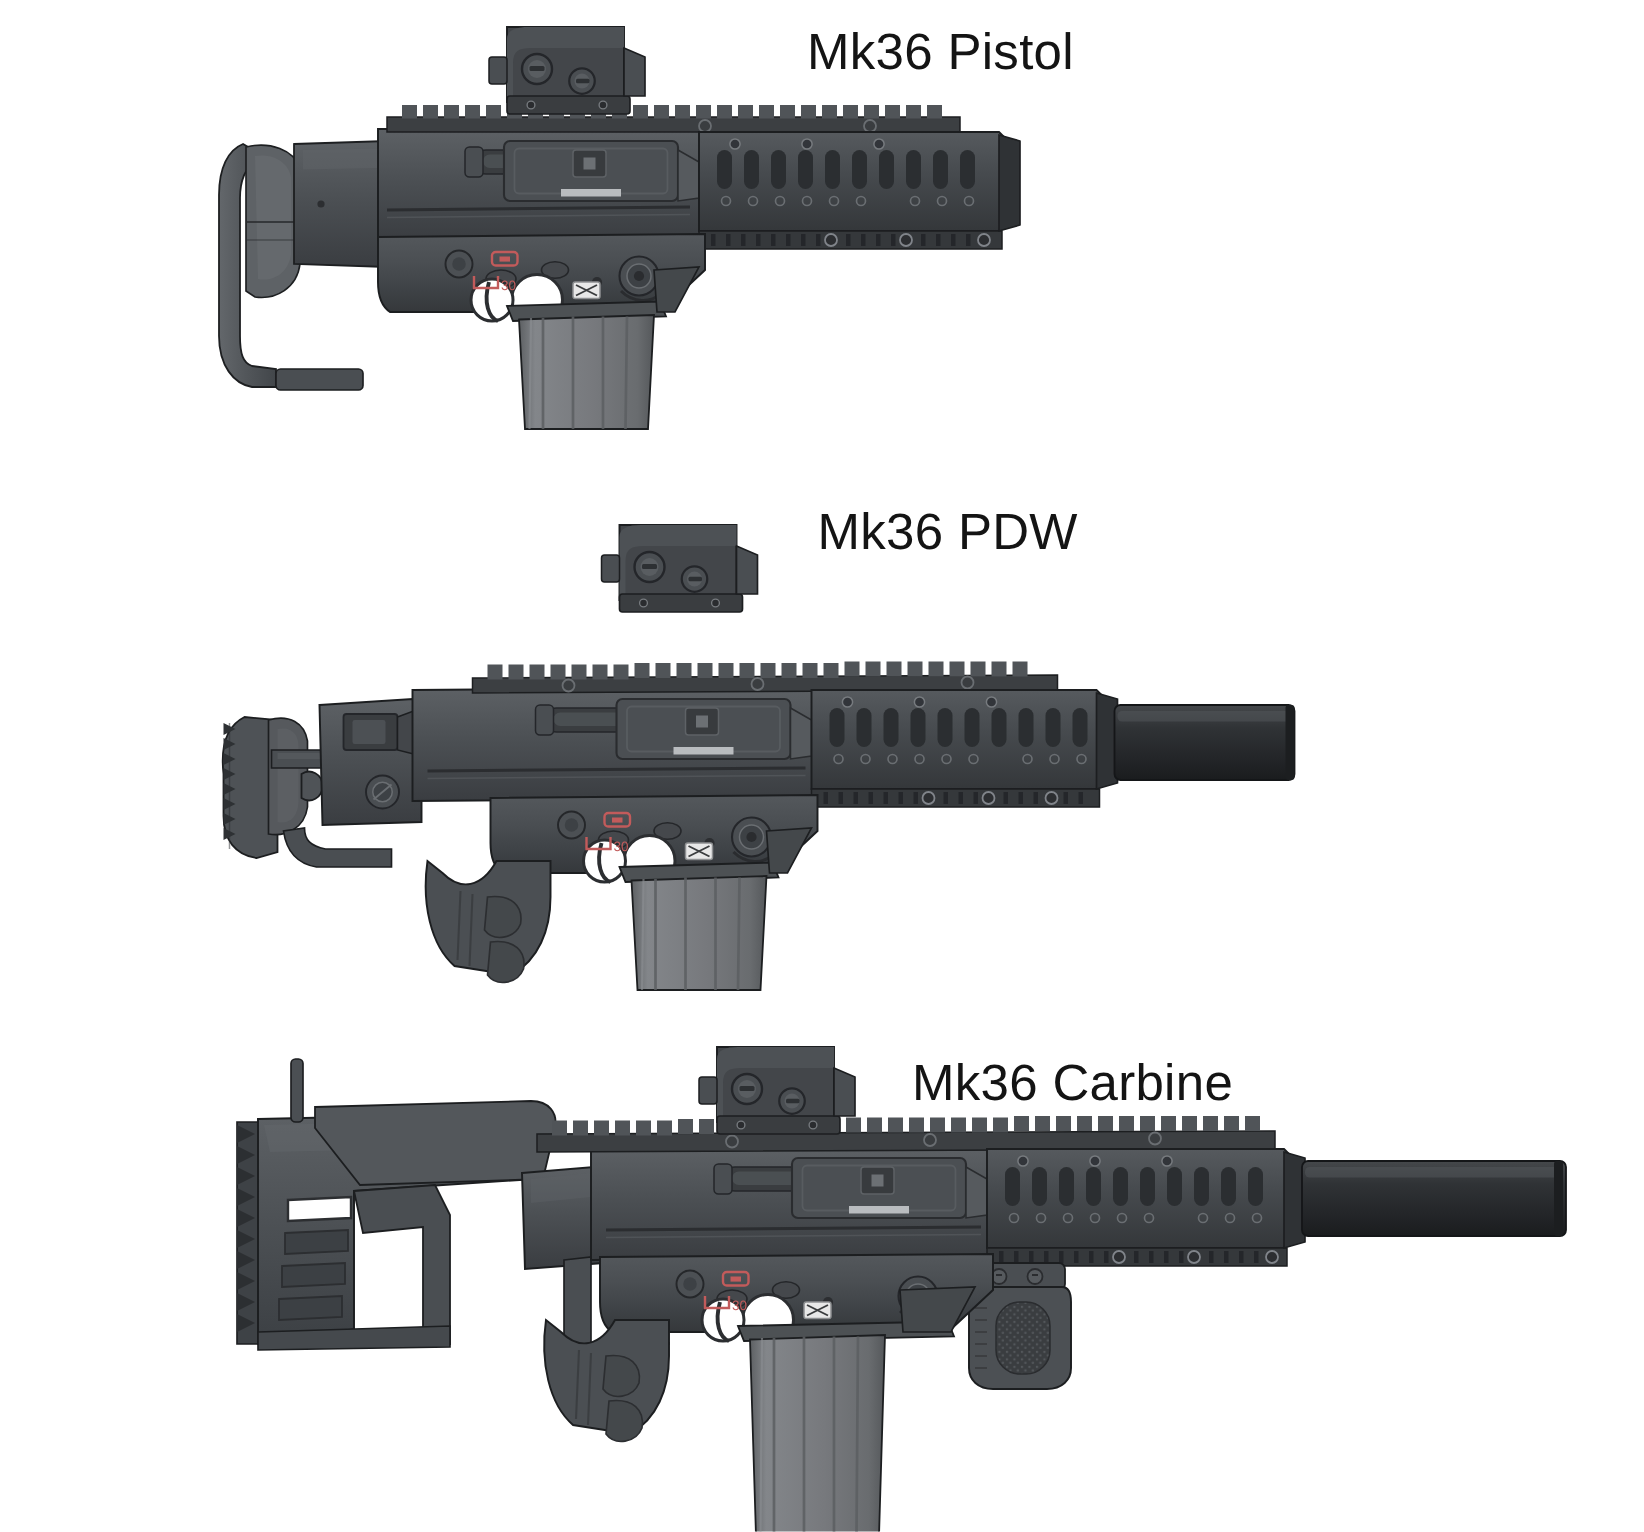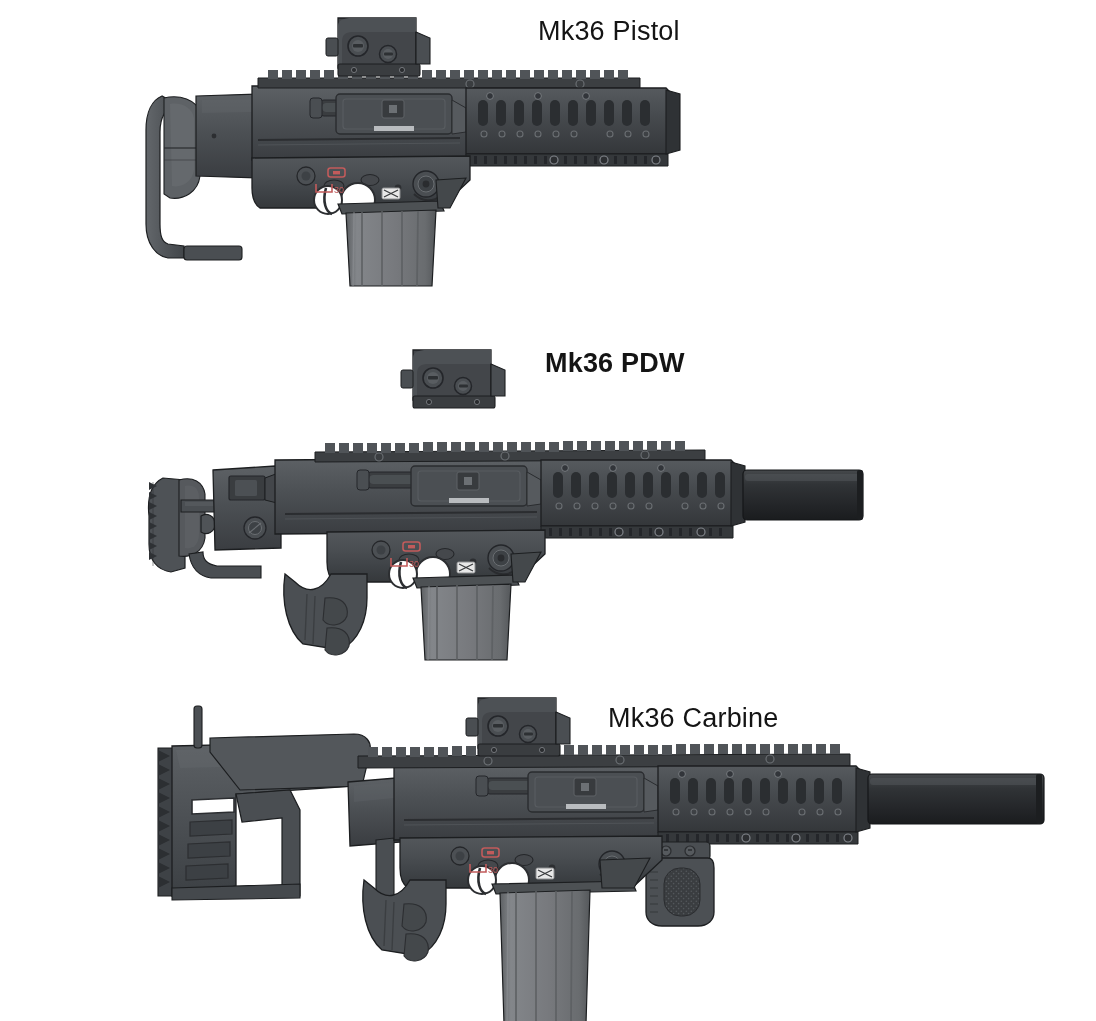--- a/index.html
+++ b/index.html
@@ -6,21 +6,21 @@
   html,body{margin:0;padding:0;background:#ffffff;}
   body{
     width:1096px;height:1021px;position:relative;overflow:hidden;
     font-family:"Liberation Sans","DejaVu Sans",sans-serif;
   }
   .sheet{position:absolute;inset:0;background:#ffffff;}
 
   .variant{position:absolute;}
   .variant-label{
     position:absolute;
-    font-size:27px;
+    font-size:34px;
     font-weight:400;
     color:#141414;
     letter-spacing:0.2px;
     white-space:nowrap;
     font-family:"Liberation Sans","DejaVu Sans",sans-serif;
   }
   .gunwrap{position:absolute;top:0;left:0;}
   svg{display:block;overflow:visible;}
   .sel-text{
     font-family:"Liberation Sans","DejaVu Sans",sans-serif;
@@ -251,21 +251,21 @@
         </g>
 
         <g>
           <path d="M296 172 L326 170 L310 200 L298 200 Z" fill="#44484b" stroke="#1c1e20" stroke-width="1.1"></path>
         </g>
       </svg>
     </div>
   </div>
 
   <div class="variant">
-    <div class="variant-label" id="lbl-pdw" style="left: 545px; top: 348px; font-weight: bold;">Mk36 PDW</div>
+    <div class="variant-label" id="lbl-pdw" style="left: 545px; top: 336px;">Mk36 PDW</div>
 
     <div class="gunwrap" id="gun-pdw" style="left: 145px; top: 330px;">
       <svg width="730" height="340" viewBox="0 0 730 340" xmlns="http://www.w3.org/2000/svg">
         <defs>
           <linearGradient id="dBody" x1="0" y1="0" x2="0" y2="1">
             <stop offset="0" stop-color="#54585c"></stop>
               <stop offset="0.38" stop-color="#4a4e52"></stop>
             <stop offset="0.72" stop-color="#3e4246"></stop>
               <stop offset="1" stop-color="#35383b"></stop>
           </linearGradient>

